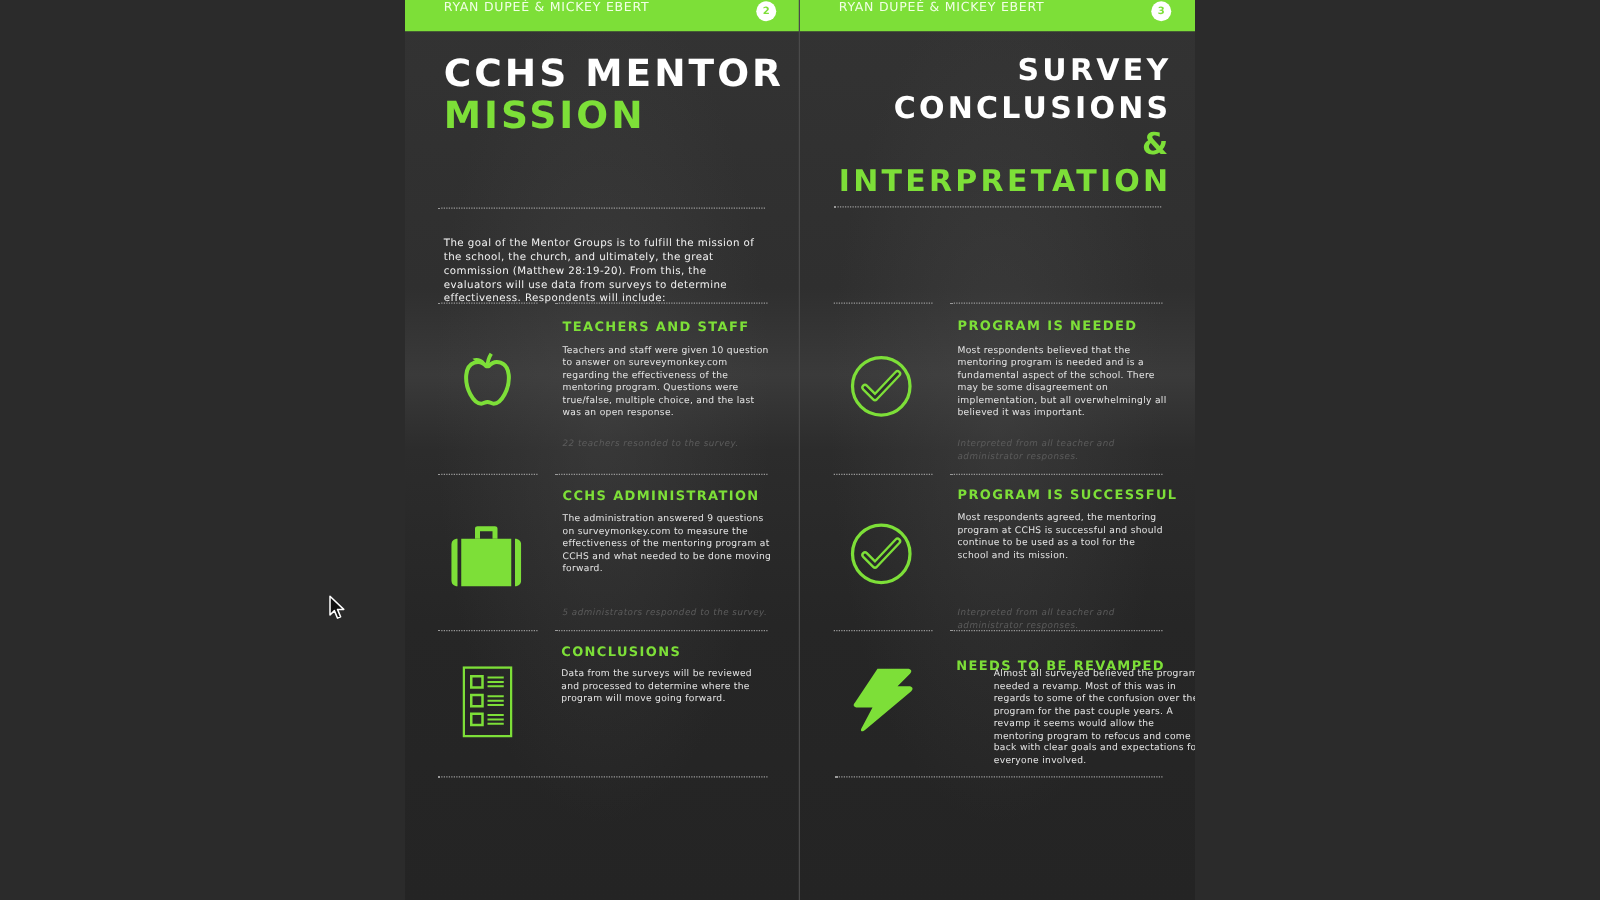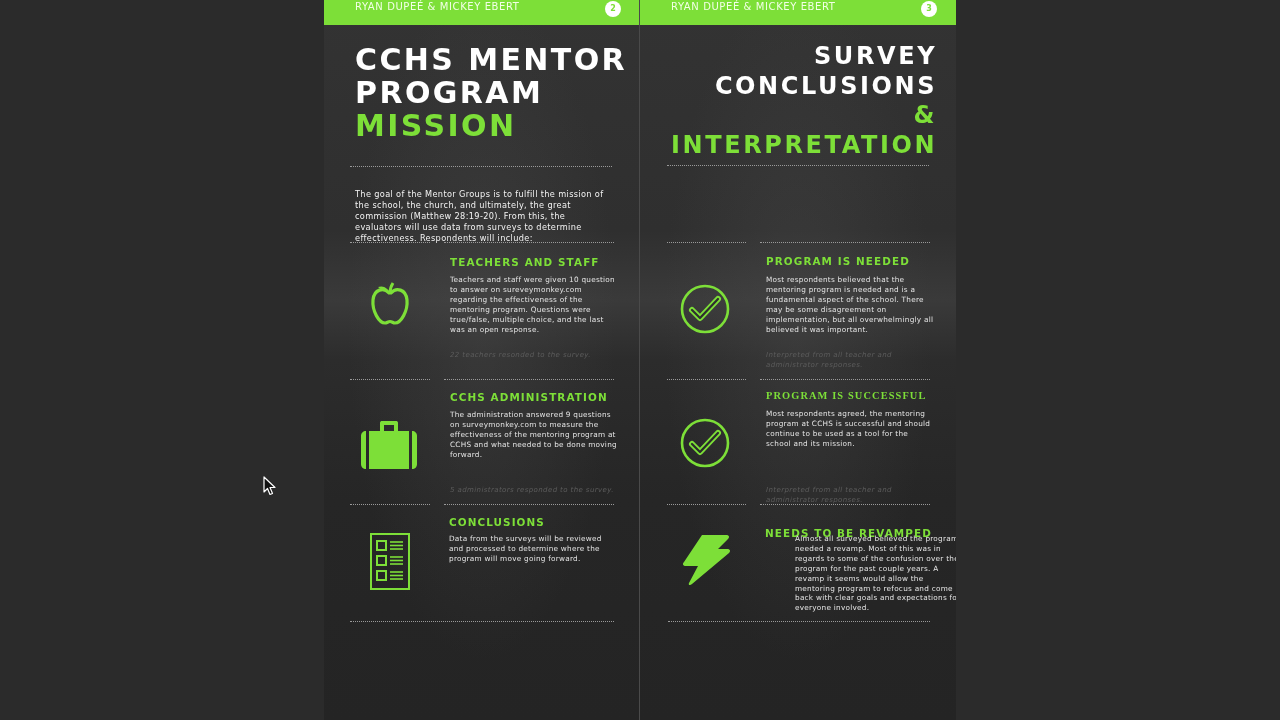--- a/index.html
+++ b/index.html
@@ -74,21 +74,20 @@
 <body>
 
 <div class="page left">
   <div class="header-bar">
     <span class="header-authors">RYAN DUPEÉ &amp; MICKEY EBERT</span>
     <span class="page-num">2</span>
   </div>
 
   <div class="title" style="top:43px;">
     <span class="white">CCHS MENTOR</span>
-    <span class="white">PROGRAM</span>
     <span class="green">MISSION</span>
   </div>
 
   <div class="dotline" style="left:26px; top:166px; width:262px;"></div>
 
   <div class="intro" style="top:177px;">The goal of the Mentor Groups is to fulfill the mission of the school, the church, and ultimately, the great commission (Matthew 28:19-20). From this, the evaluators will use data from surveys to determine effectiveness. Respondents will include:</div>
 
   <div class="dotline" style="left:26px; top:242px; width:80px;"></div>
   <div class="dotline" style="left:120px; top:242px; width:170px;"></div>
 
@@ -181,21 +180,21 @@
   <div class="dotline" style="left:27px; top:379px; width:79px;"></div>
   <div class="dotline" style="left:120px; top:379px; width:170px;"></div>
 
   <div class="icon" style="left:40px; top:418px;">
     <svg width="50" height="50" viewBox="0 0 50 50">
       <circle cx="25" cy="25" r="23" fill="none" stroke="#7ddf38" stroke-width="2.6"></circle>
       <path d="M12 26 L20 34 L38 15" fill="none" stroke="#7ddf38" stroke-width="6" stroke-linecap="round" stroke-linejoin="round"></path>
       <path d="M12 26 L20 34 L38 15" fill="none" stroke="#2a2a2a" stroke-width="2.2" stroke-linecap="round" stroke-linejoin="round"></path>
     </svg>
   </div>
-  <div class="section-title" style="left:126px; top:390px;font-family:Liberation Serif, serif;">PROGRAM IS SUCCESSFUL</div>
+  <div class="section-title" style="left:126px; top:390px;">PROGRAM IS SUCCESSFUL</div>
   <div class="section-body" style="left:126px; top:409px;">Most respondents agreed, the mentoring program at CCHS is successful and should continue to be used as a tool for the school and its mission.</div>
   <div class="section-note" style="left:126px; top:486px;">Interpreted from all teacher and administrator responses.</div>
 
   <div class="dotline" style="left:27px; top:504px; width:79px;"></div>
   <div class="dotline" style="left:120px; top:504px; width:170px;"></div>
 
   <div class="icon" style="left:42px; top:532px;">
     <svg width="50" height="55" viewBox="0 0 50 55">
       <path d="M20 3 H44 C47 3 48 5 46 7 L36 17 H45 C48 17 49 19 47 21 L10 52 C8 54 6 53 7 51 L16 34 H4 C1 34 0 32 2 30 Z" fill="#7ddf38"></path>
     </svg>

